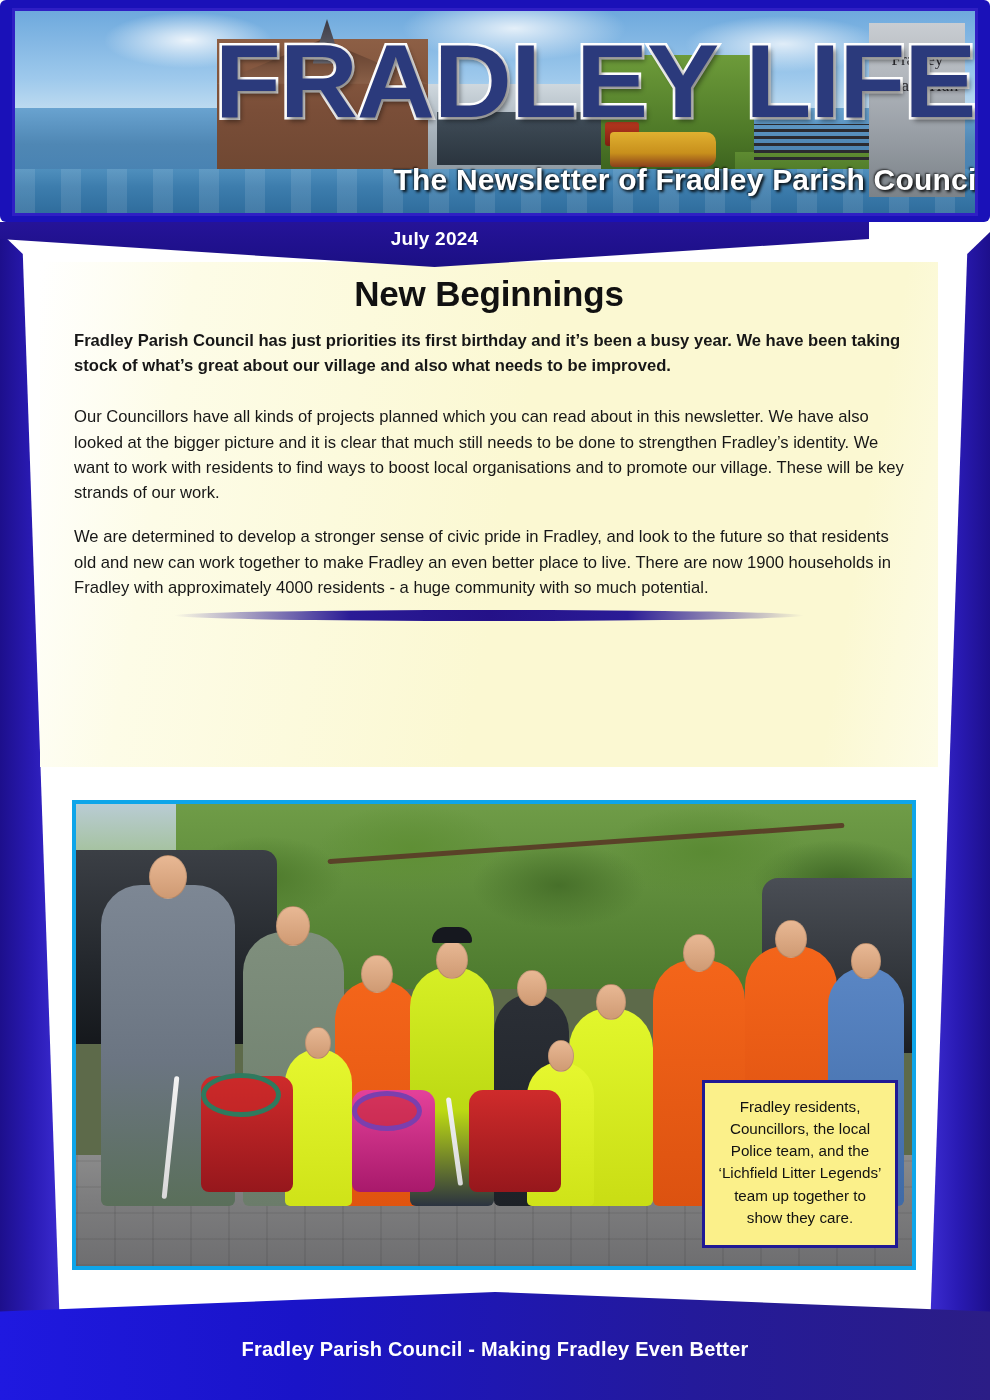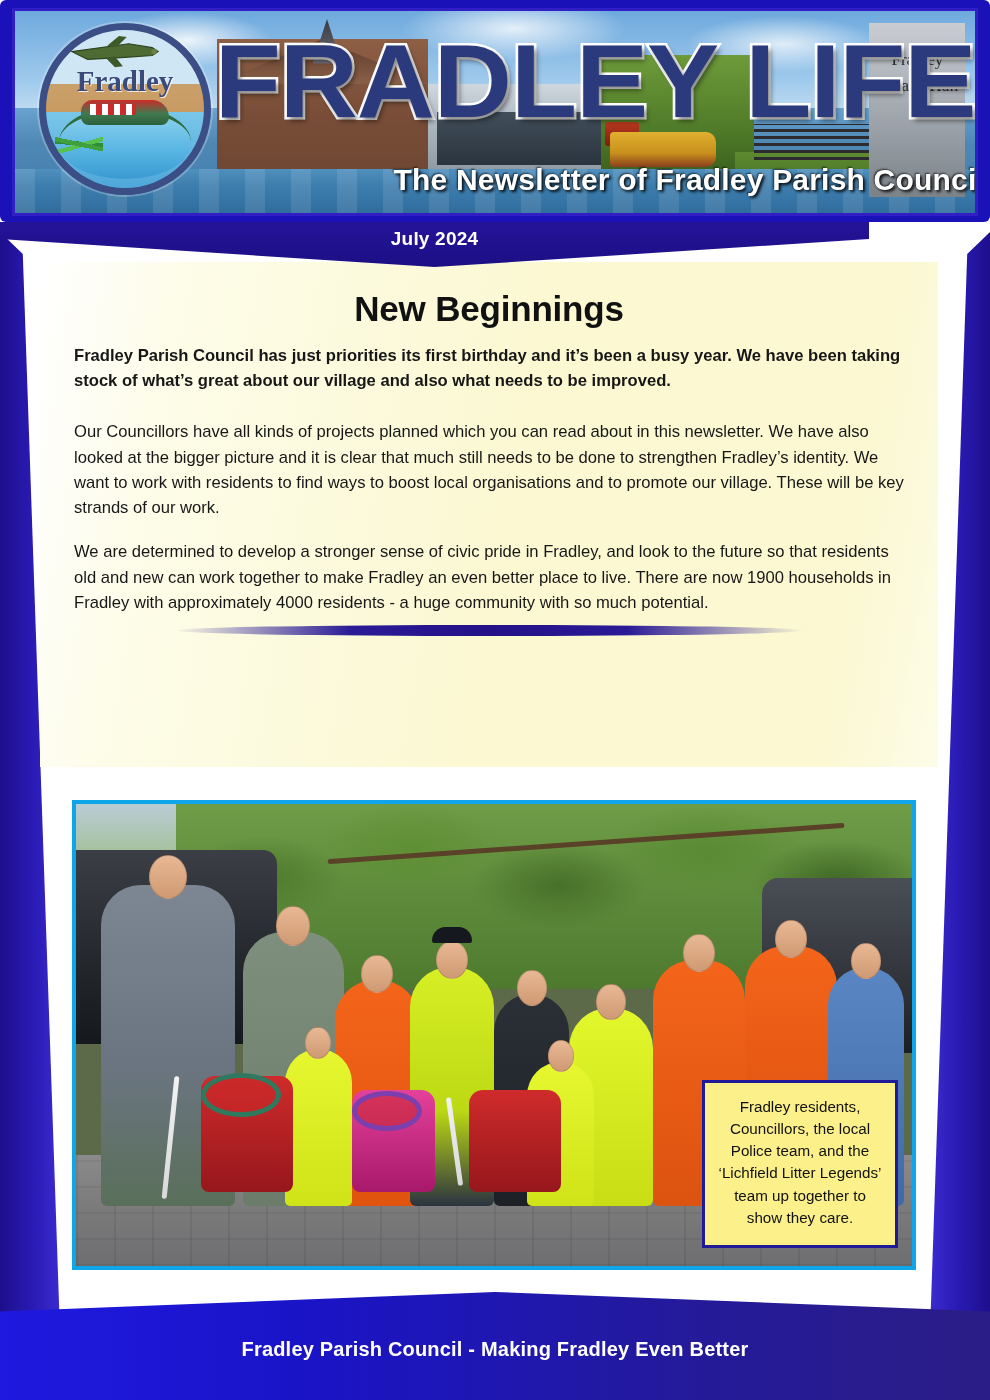--- a/index.html
+++ b/index.html
@@ -233,21 +233,21 @@
     min-height: 505px;
     background: linear-gradient(100deg, #ffffff 0%, #fdfce7 16%, #fbf8d2 52%, #fbf8d2 88%, #fdfce7 100%);
     padding: 8px 34px 28px 34px;
     z-index: 2;
   }
   .article-title {
     text-align: center;
     font-size: 35px;
     font-weight: bold;
     color: #111111;
-    margin: 19px 0 14px 0;
+    margin: 4px 0 14px 0;
     letter-spacing: -.2px;
   }
   .article p {
     font-size: 16.6px;
     line-height: 1.52;
     color: #171717;
     margin: 0 0 19px 0;
   }
   .article p.lead {
     font-weight: bold;
@@ -395,32 +395,20 @@
       <div class="c-hedge"></div>
       <div class="c-boat-cab"></div>
       <div class="c-boat"></div>
       <div class="c-bench-grass"></div>
       <div class="c-bench"></div>
       <div class="c-water"></div>
       <div class="c-sign"></div>
       <div class="c-sign-txt">Fradley Village Hall</div>
     </div>
 
-    <div class="logo-badge">
-      <svg class="logo-plane" viewBox="0 0 100 40">
-        <path d="M4 18 L62 10 L86 14 L92 18 L86 22 L58 24 L20 26 Z" fill="#4e6b33" stroke="#2e4420" stroke-width="1.2"></path>
-        <path d="M40 12 L52 2 L60 3 L50 13 Z" fill="#3f5a2a"></path>
-        <path d="M38 24 L48 34 L56 33 L48 23 Z" fill="#3f5a2a"></path>
-        <circle cx="88" cy="18" r="3" fill="#6b7f4a"></circle>
-      </svg>
-      <div class="logo-text">Fradley</div>
-      <div class="logo-canal"></div>
-      <div class="logo-boat"></div>
-      <div class="logo-reeds"></div>
-    </div>
 
     <h1 class="mast-title">FRADLEY LIFE</h1>
     <div class="mast-sub">The Newsletter of Fradley Parish Council</div>
   </div>
 </header>
 
 <div class="date-chevron">
   <span>July 2024</span>
 </div>
 

